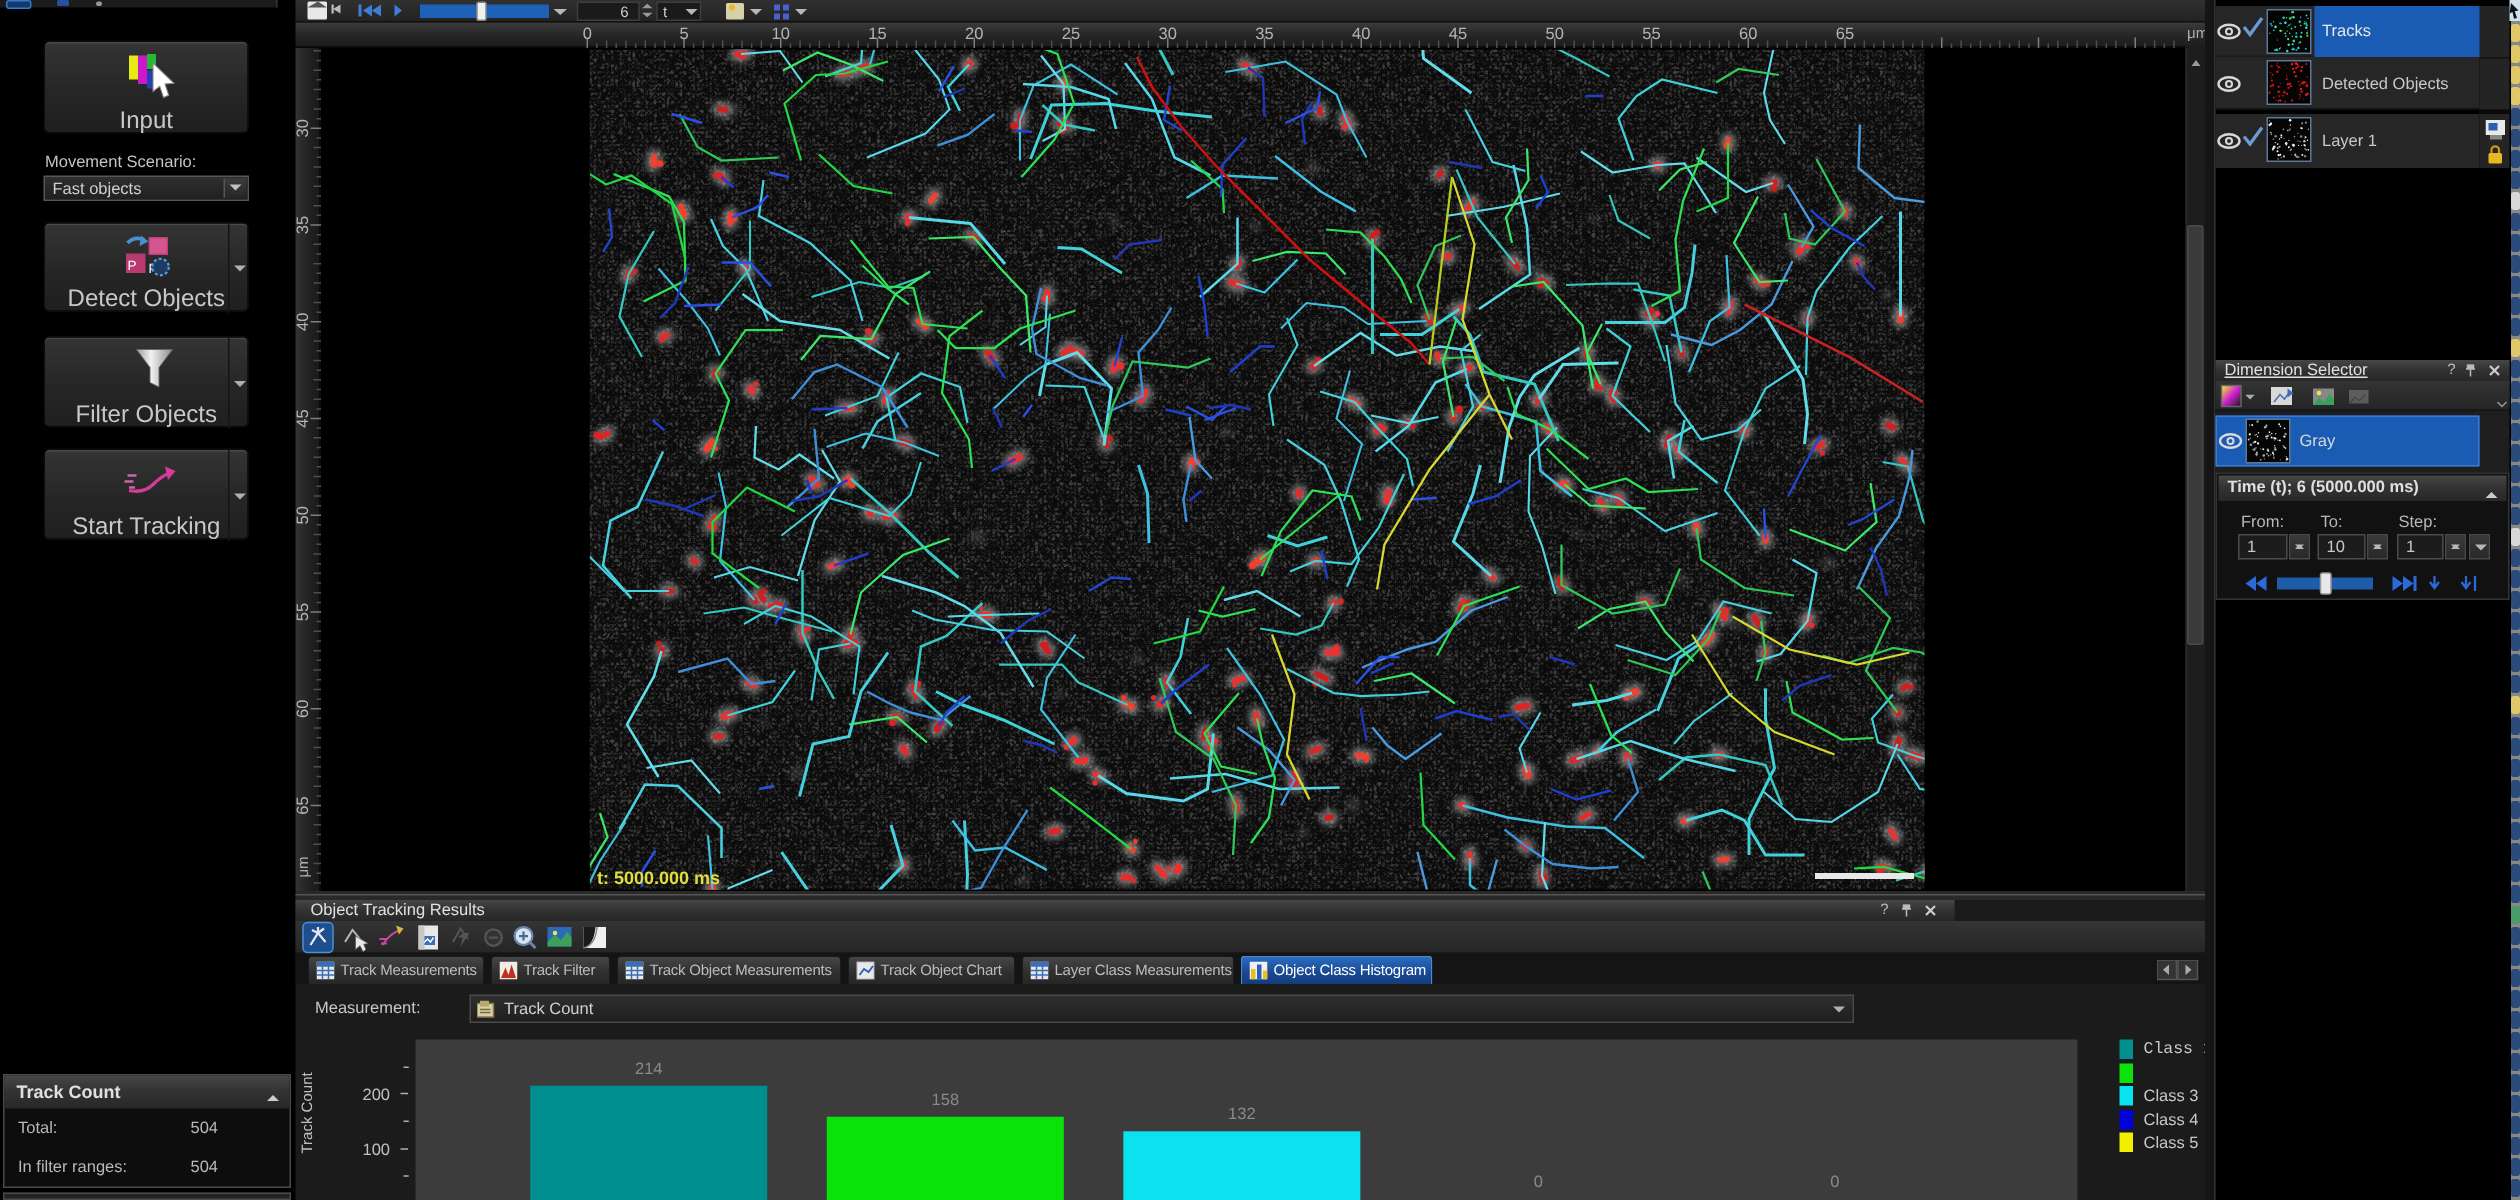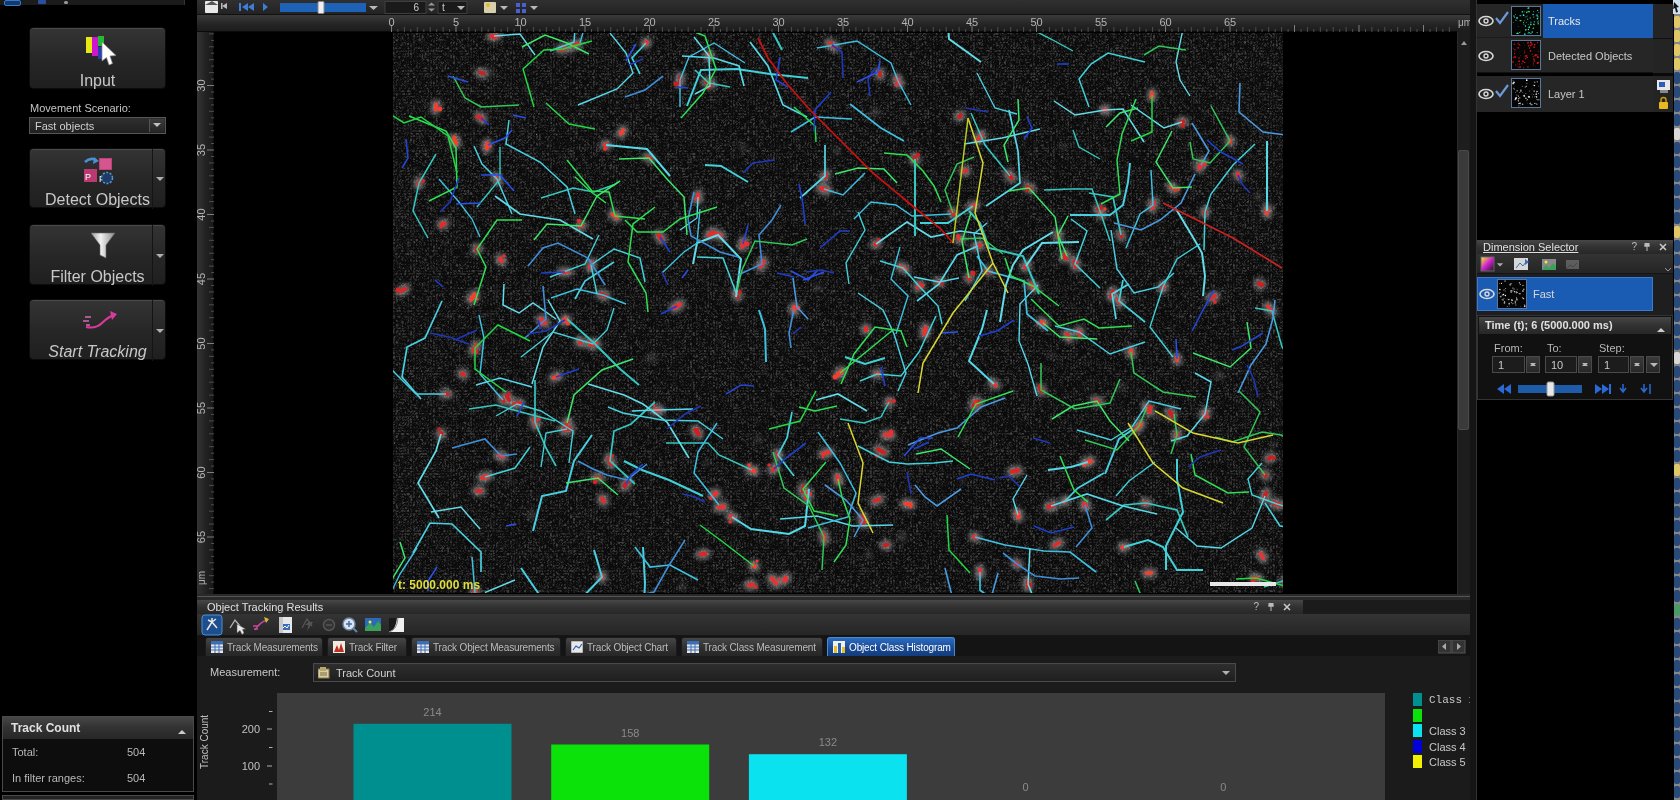--- a/index.html
+++ b/index.html
@@ -68,21 +68,21 @@
 <div class="pbarrow" style="top:0;height:61px;"></div>
 <svg class="abs" style="left:52px;top:9px;" width="36" height="26" viewBox="0 0 36 26">
 <path d="M4 18 Q14 20 20 14 T32 6" fill="none" stroke="#d83a9a" stroke-width="2.2"></path>
 <path d="M28 2 L35 5 L30 11 Z" fill="#d83a9a"></path>
 <g stroke="#cc66aa" stroke-width="1.6">
         <line x1="3" y1="8" x2="9" y2="8"></line>
         <line x1="1" y1="12" x2="7" y2="12"></line>
         <line x1="4" y1="16" x2="8" y2="16"></line>
       </g>
 </svg>
-<div class="lbl" style="top:43px;font-style:italic;">Start Tracking</div>
+<div class="lbl" style="top:43px;">Start Tracking</div>
   </div>
 <div class="abs" style="left:2px;top:716px;width:192px;height:76px;border:1px solid #4a4a4a;background:#0d0d0d;">
 <div class="titlebar" style="position:absolute;left:0;top:0;width:100%;height:22px;">
 <span style="position:absolute;left:8px;top:4px;font-size:12px;font-weight:bold;">Track Count</span>
 <span style="position:absolute;right:7px;top:9px;border:4px solid transparent;border-bottom-color:#ccc;"></span>
     </div>
 <div style="position:absolute;left:9px;top:29px;color:#b8b8b8;font-size:11px;">Total:</div>
 <div style="position:absolute;left:124px;top:29px;color:#b8b8b8;font-size:11px;">504</div>
 <div style="position:absolute;left:9px;top:55px;color:#b8b8b8;font-size:11px;">In filter ranges:</div>
 <div style="position:absolute;left:124px;top:55px;color:#b8b8b8;font-size:11px;">504</div>
@@ -1298,21 +1298,21 @@
       <rect x="0" y="0" width="12" height="12" fill="#e8e8e8"></rect>
       <g stroke="#3a6fb8" stroke-width="1">
         <line x1="0" y1="3" x2="12" y2="3"></line>
         <line x1="0" y1="6" x2="12" y2="6"></line>
         <line x1="0" y1="9" x2="12" y2="9"></line>
         <line x1="4" y1="0" x2="4" y2="12"></line>
         <line x1="8" y1="0" x2="8" y2="12"></line>
       </g>
       <rect x="0" y="0" width="12" height="3" fill="#3a6fb8"></rect>
     </svg>
-    <span style="position:absolute;left:21px;top:4px;font-size:10px;letter-spacing:-0.15px;color:#bcbcbc;white-space:nowrap;">Track Class Measurement</span>
+    <span style="position:absolute;left:21px;top:4px;font-size:10px;letter-spacing:-0.15px;color:#bcbcbc;white-space:nowrap;">Layer Class Measurements</span>
   </div>
 <div class="abs" style="left:827px;top:637px;width:128px;height:19px;background:linear-gradient(#2b6cc2,#1a4a94 55%,#123c7c);border:1px solid #4a8ad0;border-bottom:none;border-radius:3px 3px 0 0;overflow:hidden;">
     <svg style="position:absolute;left:5px;top:3px;" width="12" height="12">
       <rect x="0" y="0" width="12" height="12" fill="#f0f0f0"></rect>
       <rect x="1" y="5" width="3" height="7" fill="#e8c020"></rect>
       <rect x="5" y="2" width="3" height="10" fill="#2a5fb8"></rect>
       <rect x="9" y="6" width="3" height="6" fill="#e8c020"></rect>
     </svg>
     <span style="position:absolute;left:21px;top:4px;font-size:10px;letter-spacing:-0.15px;color:#fff;white-space:nowrap;">Object Class Histogram</span>
   </div>
@@ -1728,21 +1728,21 @@
     <circle cx="6.7" cy="25.5" r="0.4" fill="#b0b0b0"></circle>
     <circle cx="5.9" cy="15.6" r="0.8" fill="#fff"></circle>
     <circle cx="13.9" cy="4.0" r="0.8" fill="#b0b0b0"></circle>
     <circle cx="6.8" cy="10.4" r="0.5" fill="#b0b0b0"></circle>
     <circle cx="27.6" cy="10.0" r="0.9" fill="#909090"></circle>
     <circle cx="28.1" cy="26.2" r="0.5" fill="#b0b0b0"></circle>
     <circle cx="20.3" cy="21.1" r="0.9" fill="#b0b0b0"></circle>
     <circle cx="14.1" cy="13.2" r="0.8" fill="#909090"></circle>
     <circle cx="19.7" cy="18.4" r="0.5" fill="#e8e8e8"></circle>
   </svg>
-<div class="abs" style="left:1533px;top:288px;color:#d8d8d8;font-size:11px;">Fast</div>
+<div class="abs" style="left:1533px;top:288px;color:#d8d8d8;font-size:11px;">Gray</div>
 <div class="abs" style="left:1477px;top:315px;width:196px;height:85px;background:#111;border:1px solid #333;"></div>
 <div class="abs titlebar" style="left:1479px;top:317px;width:192px;height:17px;">
 <span style="position:absolute;left:6px;top:2px;font-size:11px;font-weight:bold;">Time (t); 6 (5000.000 ms)</span>
 <span style="position:absolute;right:6px;top:7px;border:4px solid transparent;border-bottom-color:#ccc;"></span>
 </div>
 <div class="abs" style="left:1494px;top:342px;color:#b8b8b8;font-size:11px;">From:</div>
 <div class="abs" style="left:1547px;top:342px;color:#b8b8b8;font-size:11px;">To:</div>
 <div class="abs" style="left:1599px;top:342px;color:#b8b8b8;font-size:11px;">Step:</div>
 <div class="abs" style="left:1492px;top:356px;width:33px;height:17px;background:#1c1c1c;border:1px solid #4a4a4a;">
 <span style="position:absolute;left:5px;top:2px;color:#c8c8c8;font-size:11px;">1</span>

